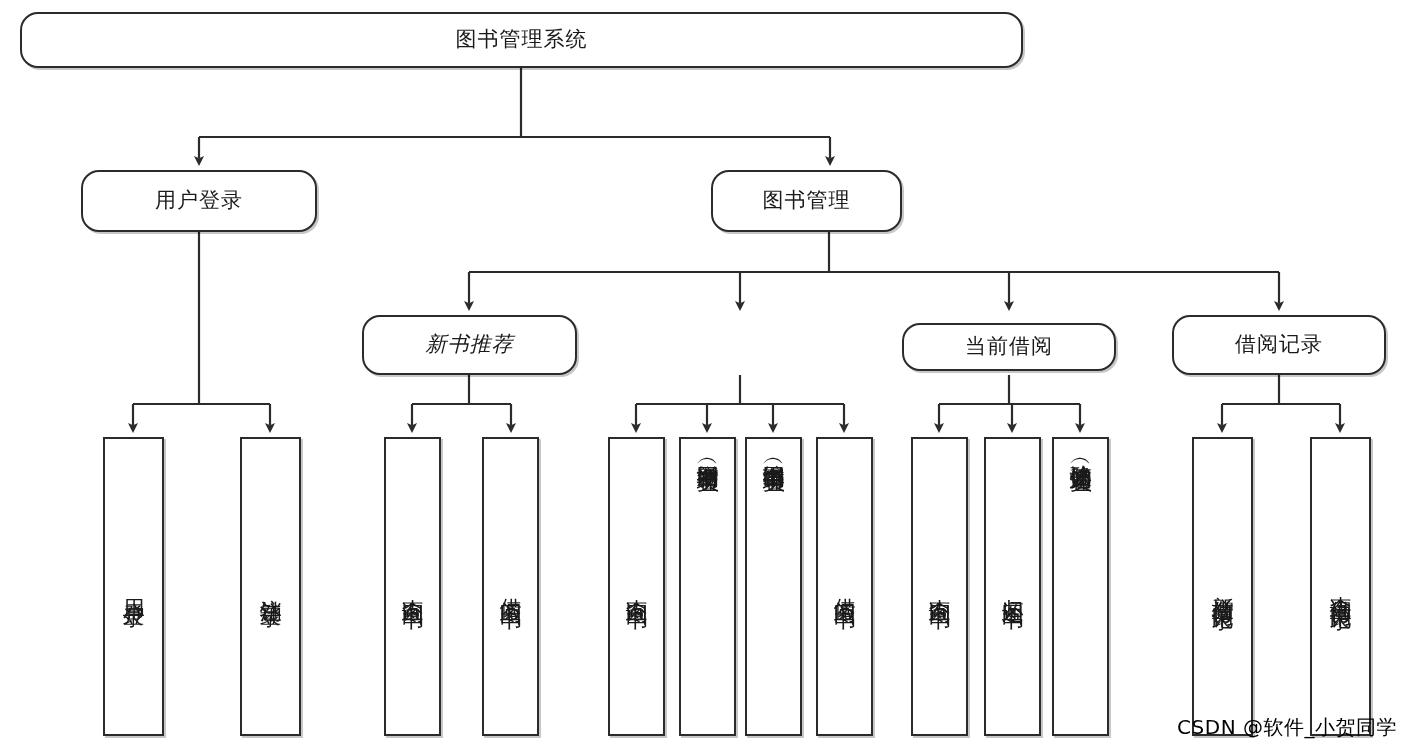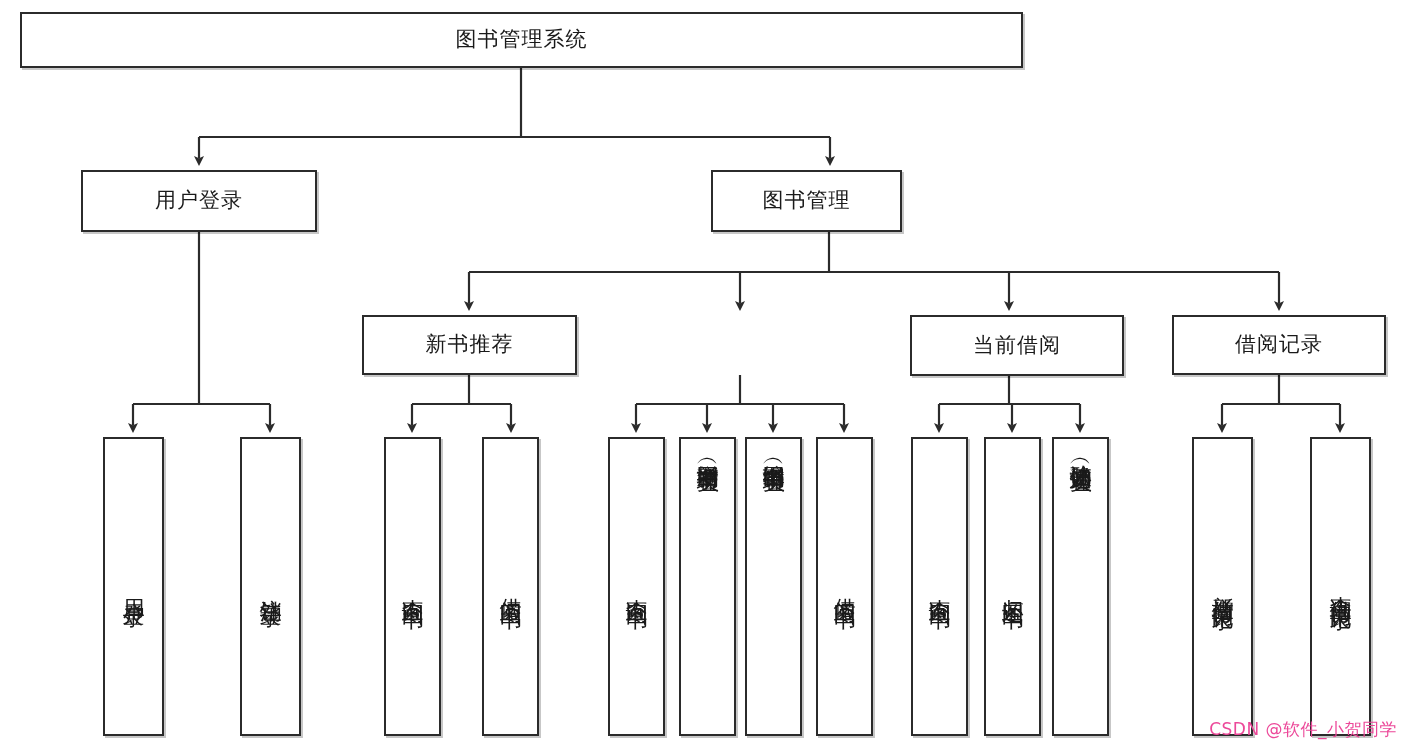--- a/index.html
+++ b/index.html
@@ -22,20 +22,21 @@
     box-sizing: border-box;
     border: 2px solid #2b2b2b;
     background: #ffffff;
     box-shadow: 2px 2px 0 rgba(0,0,0,0.22);
   }
   .node-h {
     display: flex;
     align-items: center;
     justify-content: center;
     text-align: right;
+    border-radius: 18px;
   }
   .node-h .label {
     font-size: 21px;
     color: #1a1a1a;
     letter-spacing: 1px;
     line-height: 1.2;
     white-space: nowrap;
   }
   .node-v {
     display: flex;
@@ -74,22 +75,22 @@
     stroke-width: 2.2;
     fill: none;
   }
   .edge-head {
     fill: #2b2b2b;
   }
   .watermark {
     position: absolute;
     right: 8px;
     bottom: 6px;
-    font-size: 17px;
-    color: #ec4899;
+    font-size: 20px;
+    color: #000000;
     letter-spacing: 0.5px;
     white-space: nowrap;
   }
 </style>
 </head>
 <body>
 
 <div id="canvas">
 
   <svg class="edges" viewBox="0 0 1405 747">
@@ -159,26 +160,26 @@
   </div>
 
   <div class="node node-h" style="left:81px; top:170px; width:236px; height:62px;">
     <span class="label">用户登录</span>
   </div>
 
   <div class="node node-h" style="left:711px; top:170px; width:191px; height:62px;">
     <span class="label">图书管理</span>
   </div>
 
-  <div class="node node-h" style="left:362px; top:315px; width:215px; height:60px;">
+  <div class="node node-h" style="left:362px; top:315px; width:215px; height:60px;font-style:italic;">
     <span class="label">新书推荐</span>
   </div>
 
 
-  <div class="node node-h" style="left:902px; top:315px; width:214px; height:61px;margin-left:8px;">
+  <div class="node node-h" style="left:902px; top:323px; width:214px; height:48px;">
     <span class="label">当前借阅</span>
   </div>
 
   <div class="node node-h" style="left:1172px; top:315px; width:214px; height:60px;font-family:Liberation Serif, serif;">
     <span class="label">借阅记录</span>
   </div>
 
   <div class="node node-v center" style="left:103px; top:437px; width:61px; height:299px;">
     <span class="label">用户登录</span>
   </div>

